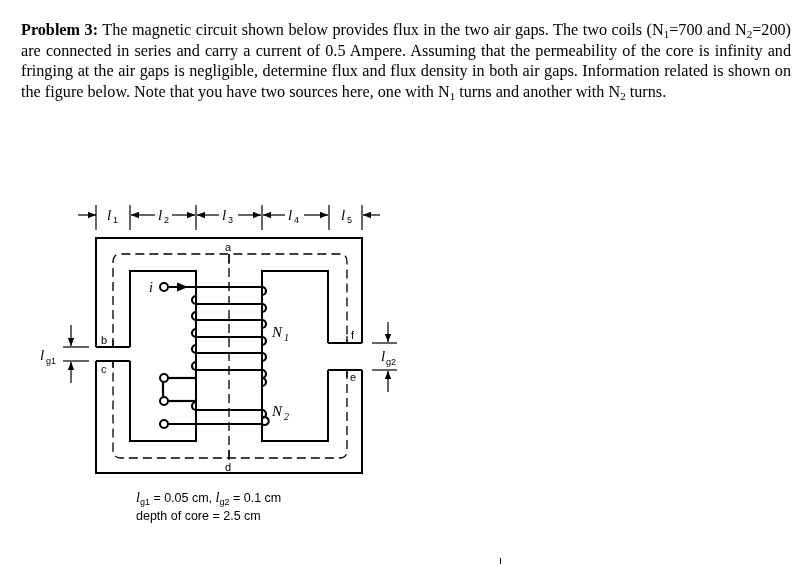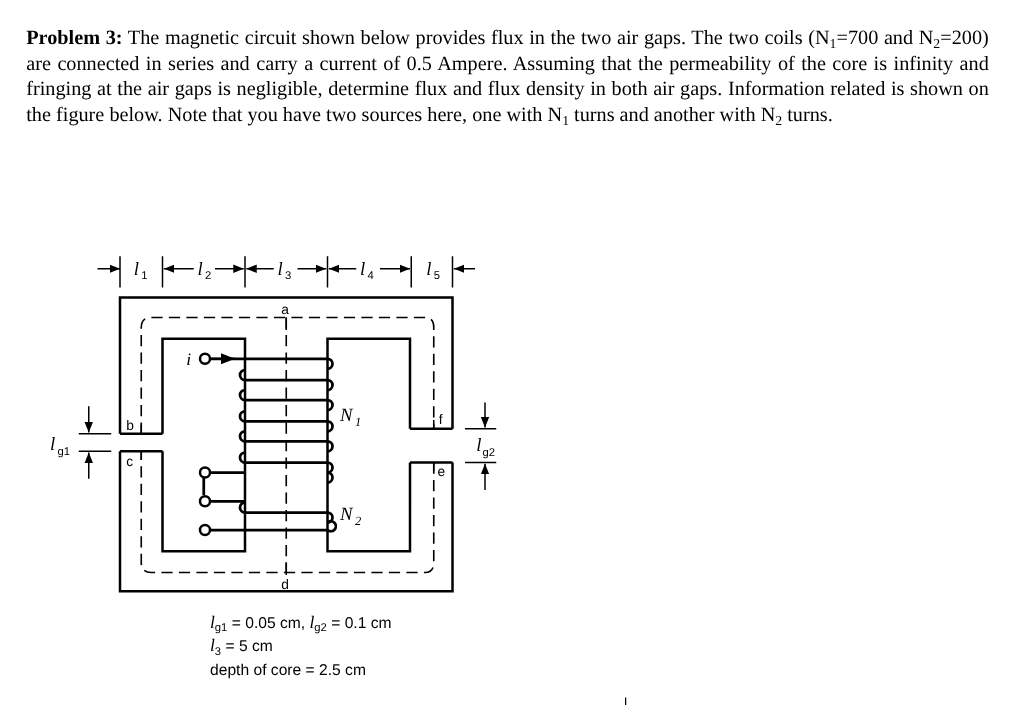--- a/index.html
+++ b/index.html
@@ -11,21 +11,21 @@
       text-align: justify;
     }
     .problem b { font-weight: bold; font-family: Liberation Serif, serif; }
     .problem sub { font-size: 11px; vertical-align: -3px; line-height: 0; }
     svg.fig { position: absolute; left: 0; top: 0; }
     .fig text { font-family: "Liberation Sans", "DejaVu Sans", sans-serif; fill: #000; }
     .fig .ital { font-family: "Liberation Serif", "DejaVu Serif", serif; font-style: italic; }
     .params {
       position: absolute; left: 136px; top: 489px;
       font-family: "Liberation Sans", "DejaVu Sans", sans-serif;
-      font-size: 12.5px; line-height: 18px; color: #000; margin-left: 32px;
+      font-size: 12.5px; line-height: 18px; color: #000;
     }
     .params .l { font-family: "Liberation Serif", "DejaVu Serif", serif; font-style: italic; font-size: 14px; }
     .params sub { font-size: 9px; vertical-align: -3px; line-height: 0; }
     .tick { position: absolute; left: 500px; top: 558px; width: 1px; height: 6px; background: #000; }
   </style>
 </head>
 <body>
 
 <div class="problem"><b>Problem 3:</b><span> The magnetic circuit shown below provides flux in the two air gaps. The two coils (N</span><sub>1</sub><span>=700 and N</span><sub>2</sub><span>=200) are connected in series and carry a current of 0.5 Ampere. Assuming that the permeability of the core is infinity and fringing at the air gaps is negligible, determine flux and flux density in both air gaps. Information related is shown on the figure below. Note that you have two sources here, one with N</span><sub>1</sub><span> turns and another with N</span><sub>2</sub><span> turns.</span></div>
 
@@ -174,17 +174,16 @@
     <line x1="372" y1="370" x2="397" y2="370"></line>
     <line x1="388" y1="322" x2="388" y2="342" marker-end="url(#arr)"></line>
     <line x1="388" y1="392" x2="388" y2="371" marker-end="url(#arr)"></line>
   </g>
   <text class="ital" x="381" y="361" font-size="15">l</text>
   <text x="386" y="365" font-size="9">g2</text>
 </svg>
 
 <div class="params">
   <div><span class="l">l</span><sub>g1</sub><span> = 0.05 cm, </span><span class="l">l</span><sub>g2</sub><span> = 0.1 cm</span></div>
-  <div><span class="l">l</span><sub>3</sub><span> = 5 cm</span></div>
   <div>depth of core = 2.5 cm</div>
 </div>
 
 <div class="tick"></div>
 
 </body></html>

